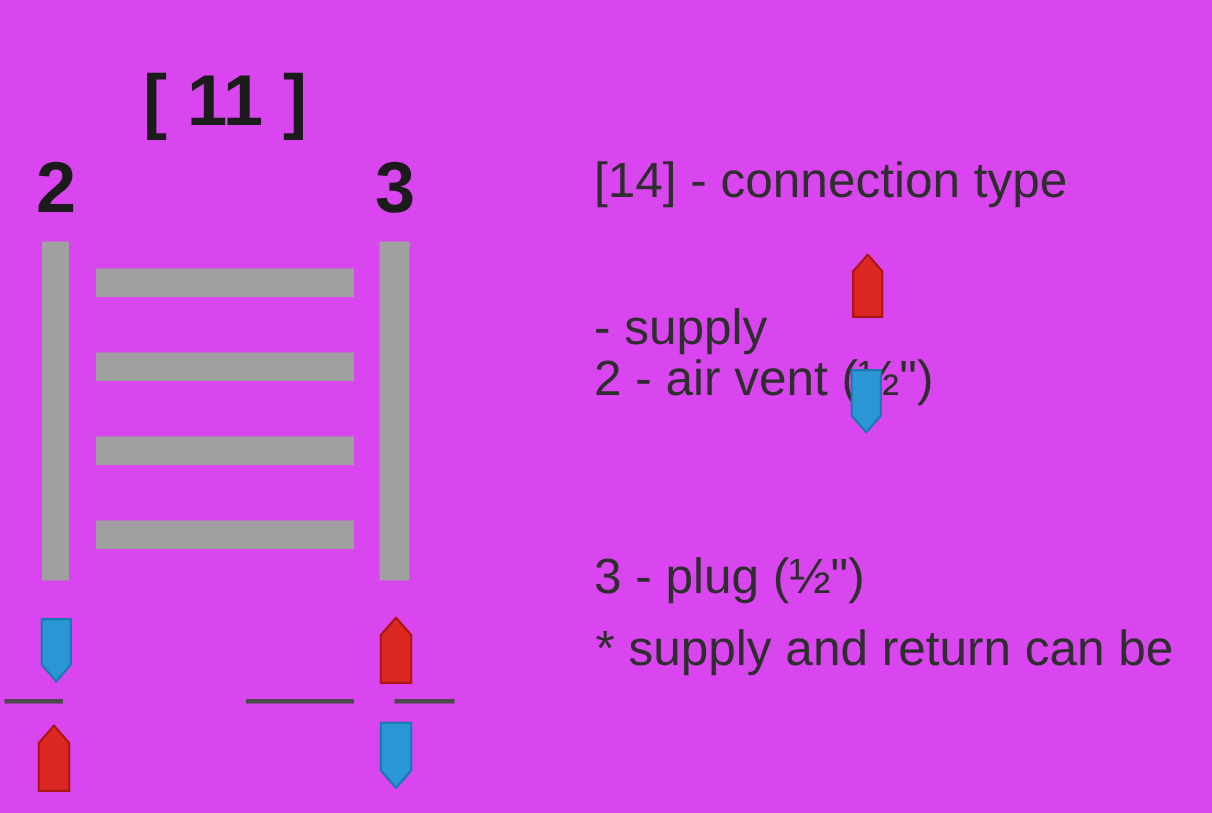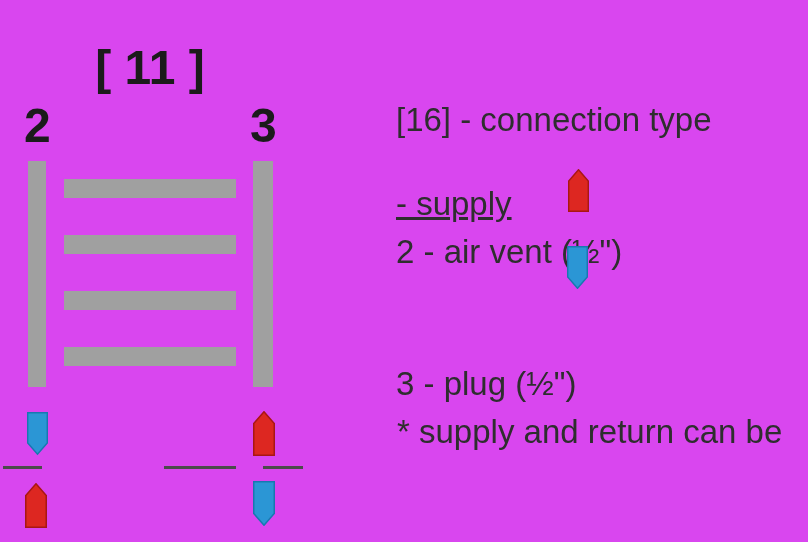--- a/index.html
+++ b/index.html
@@ -30,21 +30,21 @@
   .dash-right  { left:263px; width:40px; }
   .arrow { position:absolute; display:block; }
   .arrow polygon { stroke-width:1.5; }
   
   .legend { position:absolute; inset:0; }
   .legend-lines {
     position:absolute; left:396px; top:10px;
     font-size:33px; line-height:44px; white-space:pre;
   }
   .lg-row { position:absolute; left:396px; font-size:33px; line-height:44px; }
-  .lg-supply { top:182px;text-decoration:underline; }
+  .lg-supply { top:196px; }
   .lg-return { top:235px; }
   .note {
     position:absolute; left:397px; top:314px;
     font-size:33px; line-height:47px; white-space:pre;
   }
 </style>
 </head>
 <body>
 
 <div class="canvas" style="background: #d946ef;">
@@ -79,21 +79,21 @@
     </svg>
 
     <div class="dash dash-left" style="background: rgb(75, 75, 75);"></div>
     <div class="dash dash-middle" style="background: rgb(75, 75, 75);"></div>
     <div class="dash dash-right" style="background: rgb(75, 75, 75);"></div>
   </div>
 
   <div class="legend" style="color: rgb(46, 46, 46);">
 
     <div class="legend-lines">
-      <div>[16] - connection type</div>
+      <div>[14] - connection type</div>
       <div>2 - air vent (½")</div>
       <div>3 - plug (½")</div>
     </div>
 
     <div class="lg-row lg-supply">- supply</div>
     <svg class="arrow" style="left:568px; top:169px;" width="21" height="43" viewBox="0 0 22 45">
       <polygon points="11,0.75 21.25,12.5 21.25,44.25 0.75,44.25 0.75,12.5" style="fill: rgb(221, 39, 33); stroke: rgb(168, 23, 19);"></polygon>
     </svg>
 
     <svg class="arrow" style="left:567px; top:246px;" width="21" height="43" viewBox="0 0 22 45">

